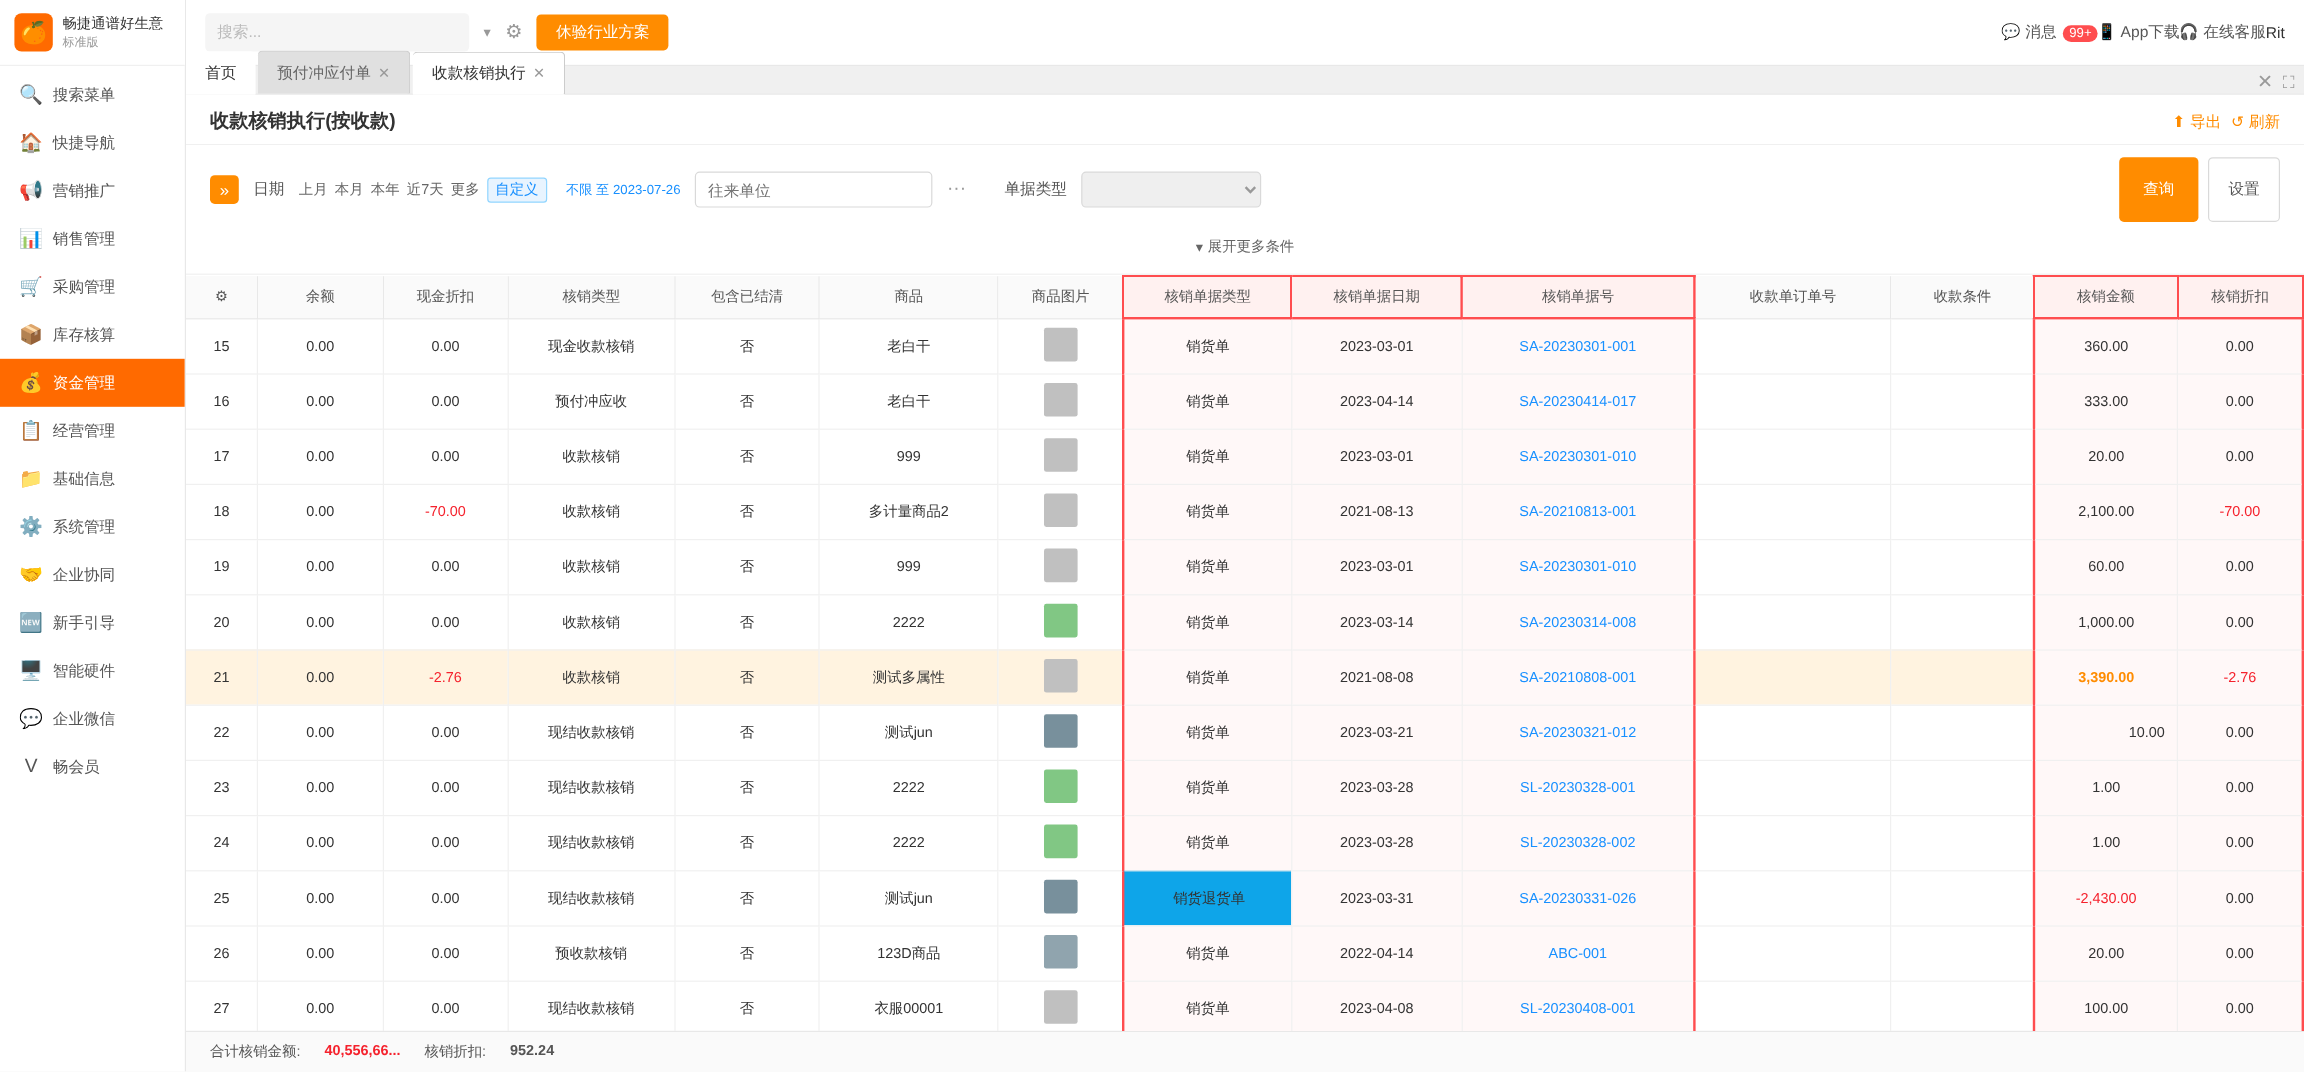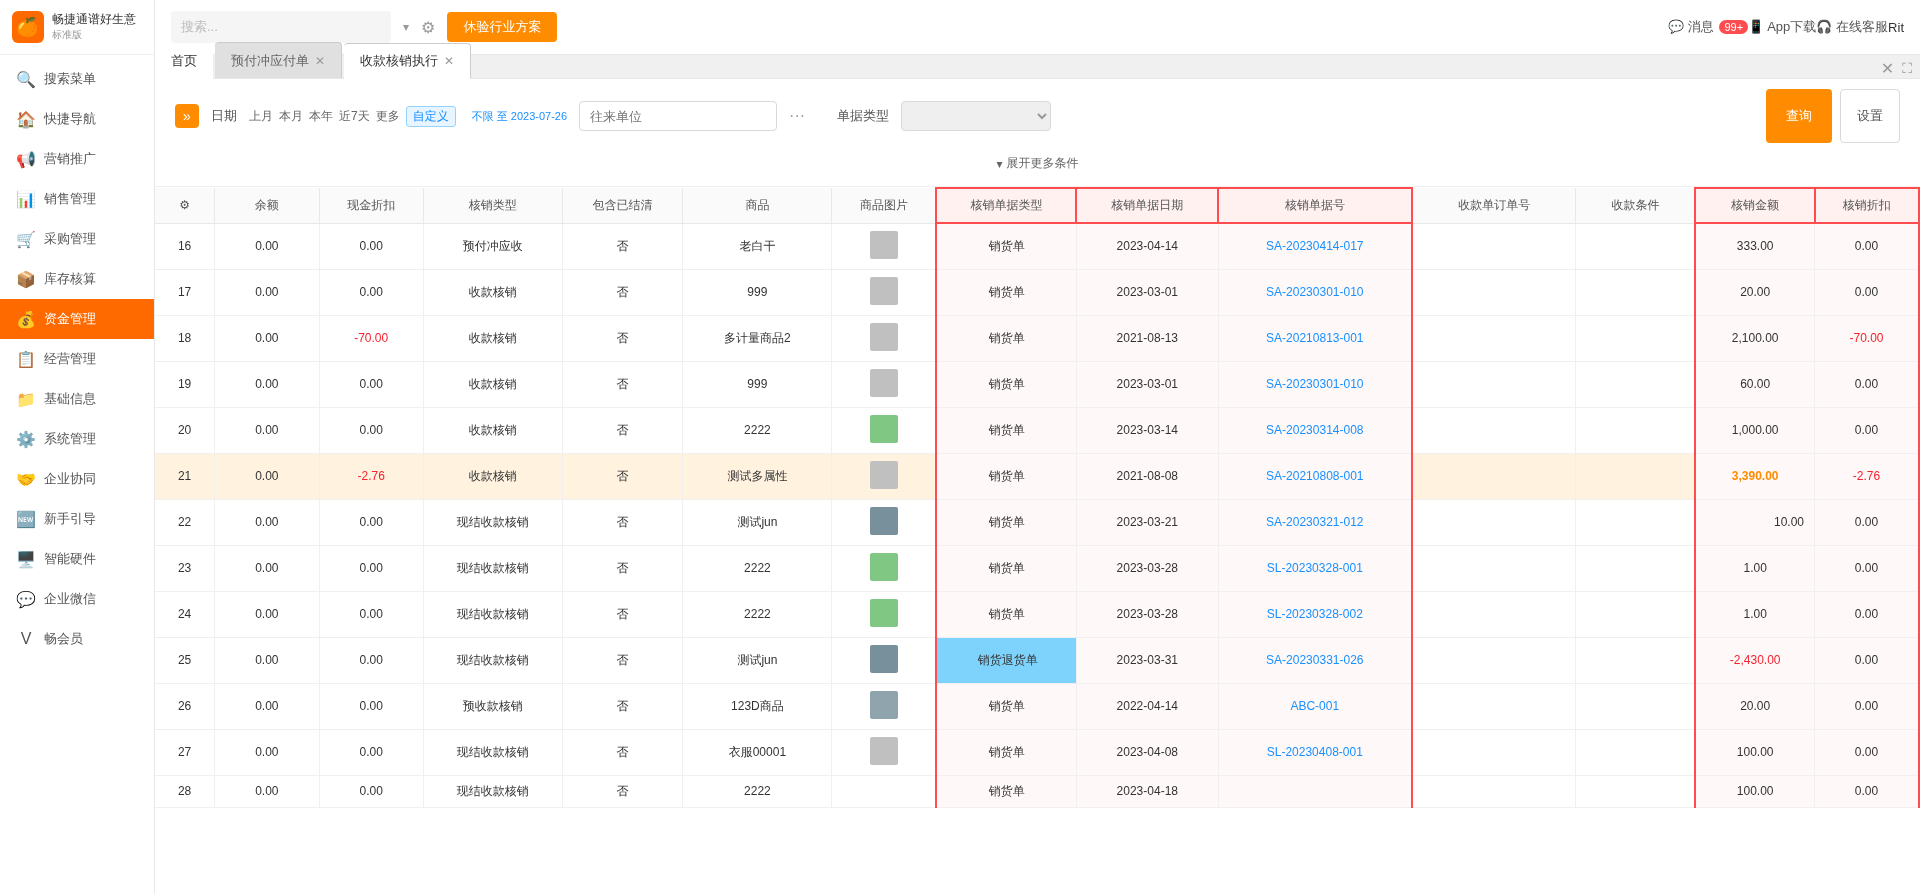--- a/index.html
+++ b/index.html
@@ -200,20 +200,33 @@
       <span class="tab-close">✕</span>
     </div>
     <div class="tabbar-end">
       <span style="color:#999;font-size:16px;">✕</span>
       <span style="color:#999;font-size:14px;">⛶</span>
     </div>
   </div>
 
   <div class="page">
 
+    <div class="page-header">
+      <div class="page-title">收款核销执行(按收款)</div>
+      <div class="page-actions">
+        <div class="action-btn">
+          <span>⬆</span>
+          <span>导出</span>
+        </div>
+        <div class="action-btn">
+          <span>↺</span>
+          <span>刷新</span>
+        </div>
+      </div>
+    </div>
 
     <div class="filter-bar">
       <div class="filter-row">
         <div class="filter-expand-btn">»</div>
         <span class="filter-label">日期</span>
         <div class="filter-date-options">
           <span class="filter-date-opt">上月</span>
           <span class="filter-date-opt">本月</span>
           <span class="filter-date-opt">本年</span>
           <span class="filter-date-opt">近7天</span>
@@ -254,20 +267,36 @@
             <th class="col-write-type highlighted-col">核销单据类型</th>
             <th class="col-write-date highlighted-col">核销单据日期</th>
             <th class="col-write-no highlighted-col">核销单据号</th>
             <th class="col-receipt-no">收款单订单号</th>
             <th class="col-receipt-cond">收款条件</th>
             <th class="col-write-amt highlighted-col">核销金额</th>
             <th class="col-write-disc highlighted-col">核销折扣</th>
           </tr>
         </thead>
         <tbody id="table-body">
+        <tr>
+    <td>15</td>
+    <td>0.00</td>
+    <td style="">0.00</td>
+    <td>现金收款核销</td>
+    <td>否</td>
+    <td>老白干</td>
+    <td><span class="img-thumb" style="background:#c0c0c0;display:inline-block;"></span></td>
+    <td style="background:#fff8f8;border-left:2px solid #ff4d4f;">销货单</td>
+    <td style="background:#fff8f8;">2023-03-01</td>
+    <td style="background:#fff8f8;border-right:2px solid #ff4d4f;"><a class="link">SA-20230301-001</a></td>
+    <td></td>
+    <td></td>
+    <td style="background:#fff8f8;border-left:2px solid #ff4d4f;">360.00</td>
+    <td style="background:#fff8f8;border-right:2px solid #ff4d4f;">0.00</td>
+  </tr>
             <tr>
     <td>16</td>
     <td>0.00</td>
     <td style="">0.00</td>
     <td>预付冲应收</td>
     <td>否</td>
     <td>老白干</td>
     <td><span class="img-thumb" style="background:#c0c0c0;display:inline-block;"></span></td>
     <td style="background:#fff8f8;border-left:2px solid #ff4d4f;">销货单</td>
     <td style="background:#fff8f8;">2023-04-14</td>
@@ -406,21 +435,21 @@
     <td style="background:#fff8f8;border-right:2px solid #ff4d4f;">0.00</td>
   </tr>
             <tr>
     <td>25</td>
     <td>0.00</td>
     <td style="">0.00</td>
     <td>现结收款核销</td>
     <td>否</td>
     <td>测试jun</td>
     <td><span class="img-thumb" style="background:#78909c;display:inline-block;"></span></td>
-    <td style="background:#7dd3fc;border-left:2px solid #ff4d4f;padding-left:12px;">销货退货单</td>
+    <td style="background:#0ea5e9;border-left:2px solid #ff4d4f;padding-left:12px;">销货退货单</td>
     <td style="background:#fff8f8;">2023-03-31</td>
     <td style="background:#fff8f8;border-right:2px solid #ff4d4f;"><a class="link">SA-20230331-026</a></td>
     <td></td>
     <td></td>
     <td style="background:#fff8f8;border-left:2px solid #ff4d4f;color:#f5222d;">-2,430.00</td>
     <td style="background:#fff8f8;border-right:2px solid #ff4d4f;">0.00</td>
   </tr>
             <tr>
     <td>26</td>
     <td>0.00</td>
@@ -467,15 +496,23 @@
     <td></td>
     <td></td>
     <td style="background:#fff8f8;border-left:2px solid #ff4d4f;">100.00</td>
     <td style="background:#fff8f8;border-right:2px solid #ff4d4f;">0.00</td>
   </tr>
           </tbody>
       </table>
 
     </div>
 
+    <div class="table-footer">
+      <div class="total-row">
+        <span>合计核销金额:</span>
+        <span style="color:#f5222d;font-weight:bold;">40,556,66...</span>
+        <span>核销折扣:</span>
+        <span style="font-weight:bold;">952.24</span>
+      </div>
+    </div>
 
   </div>
 </div>
 
 </body></html>

